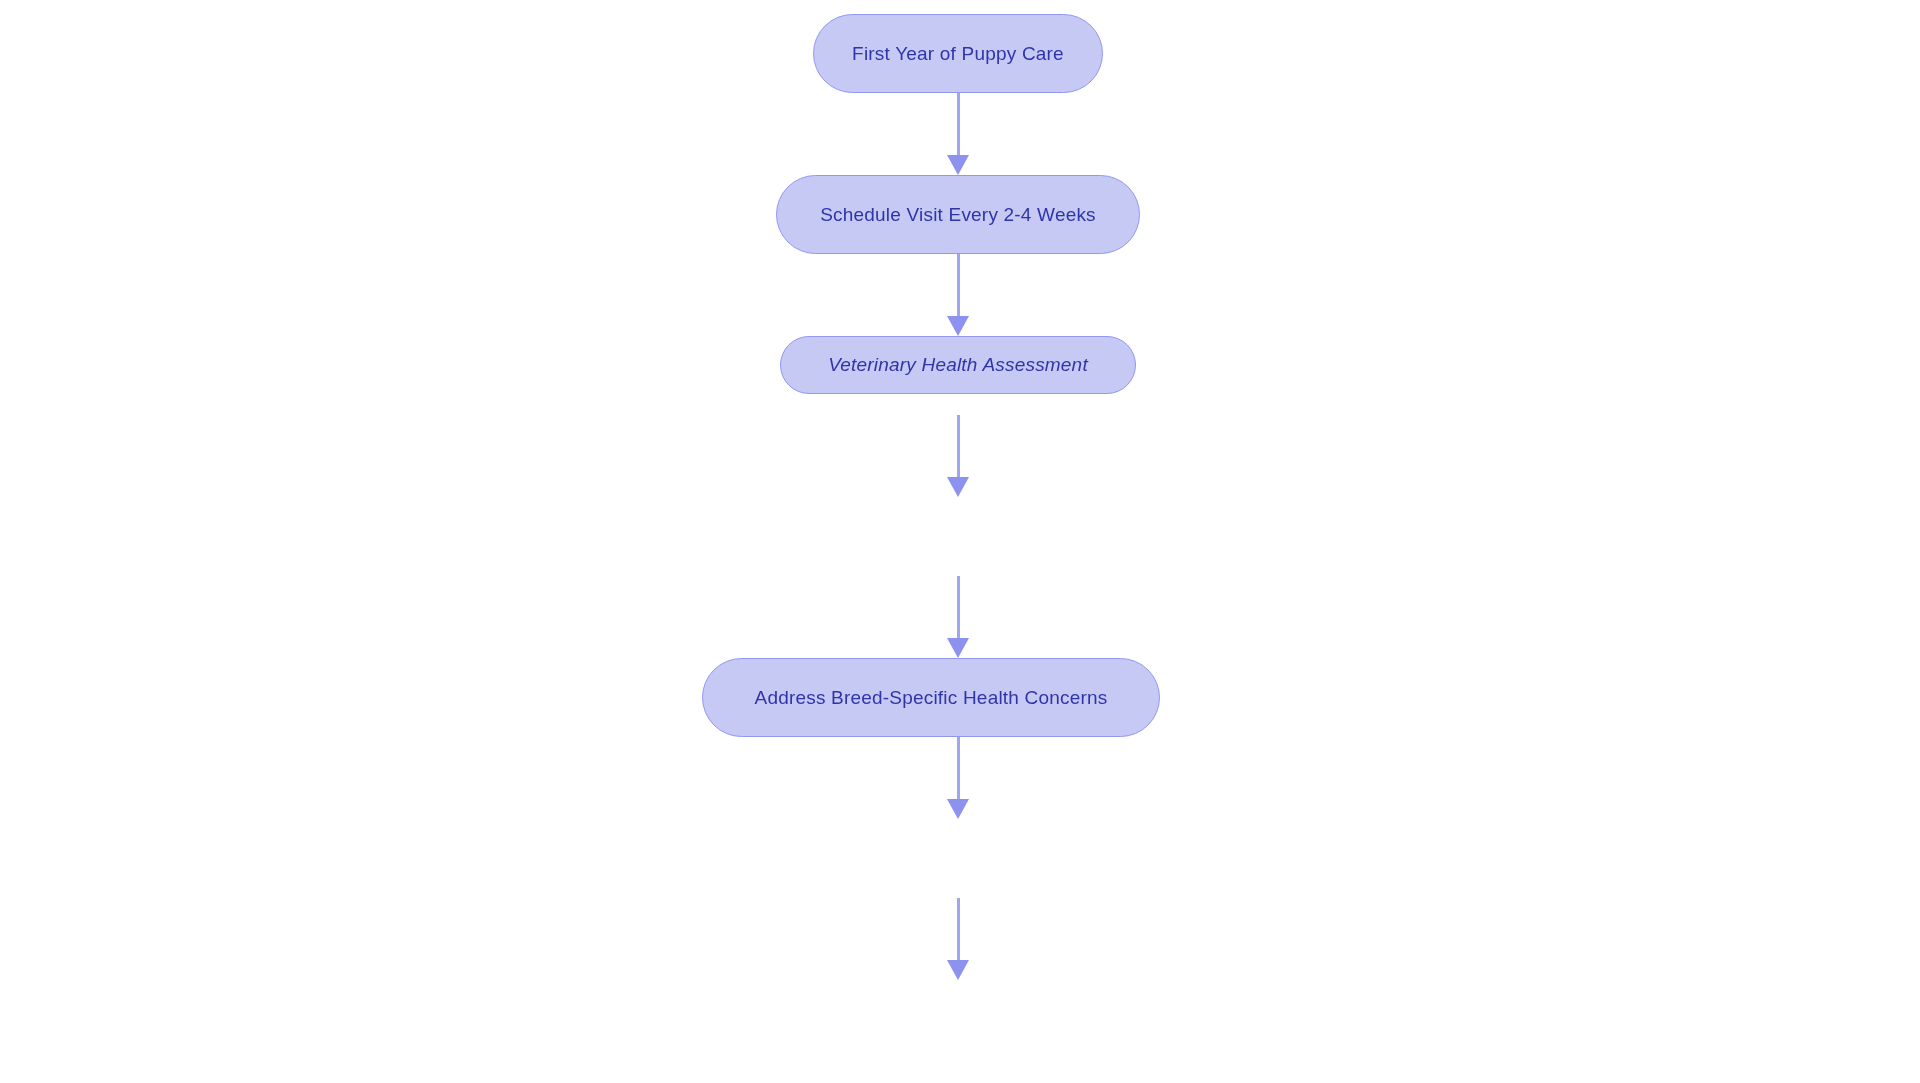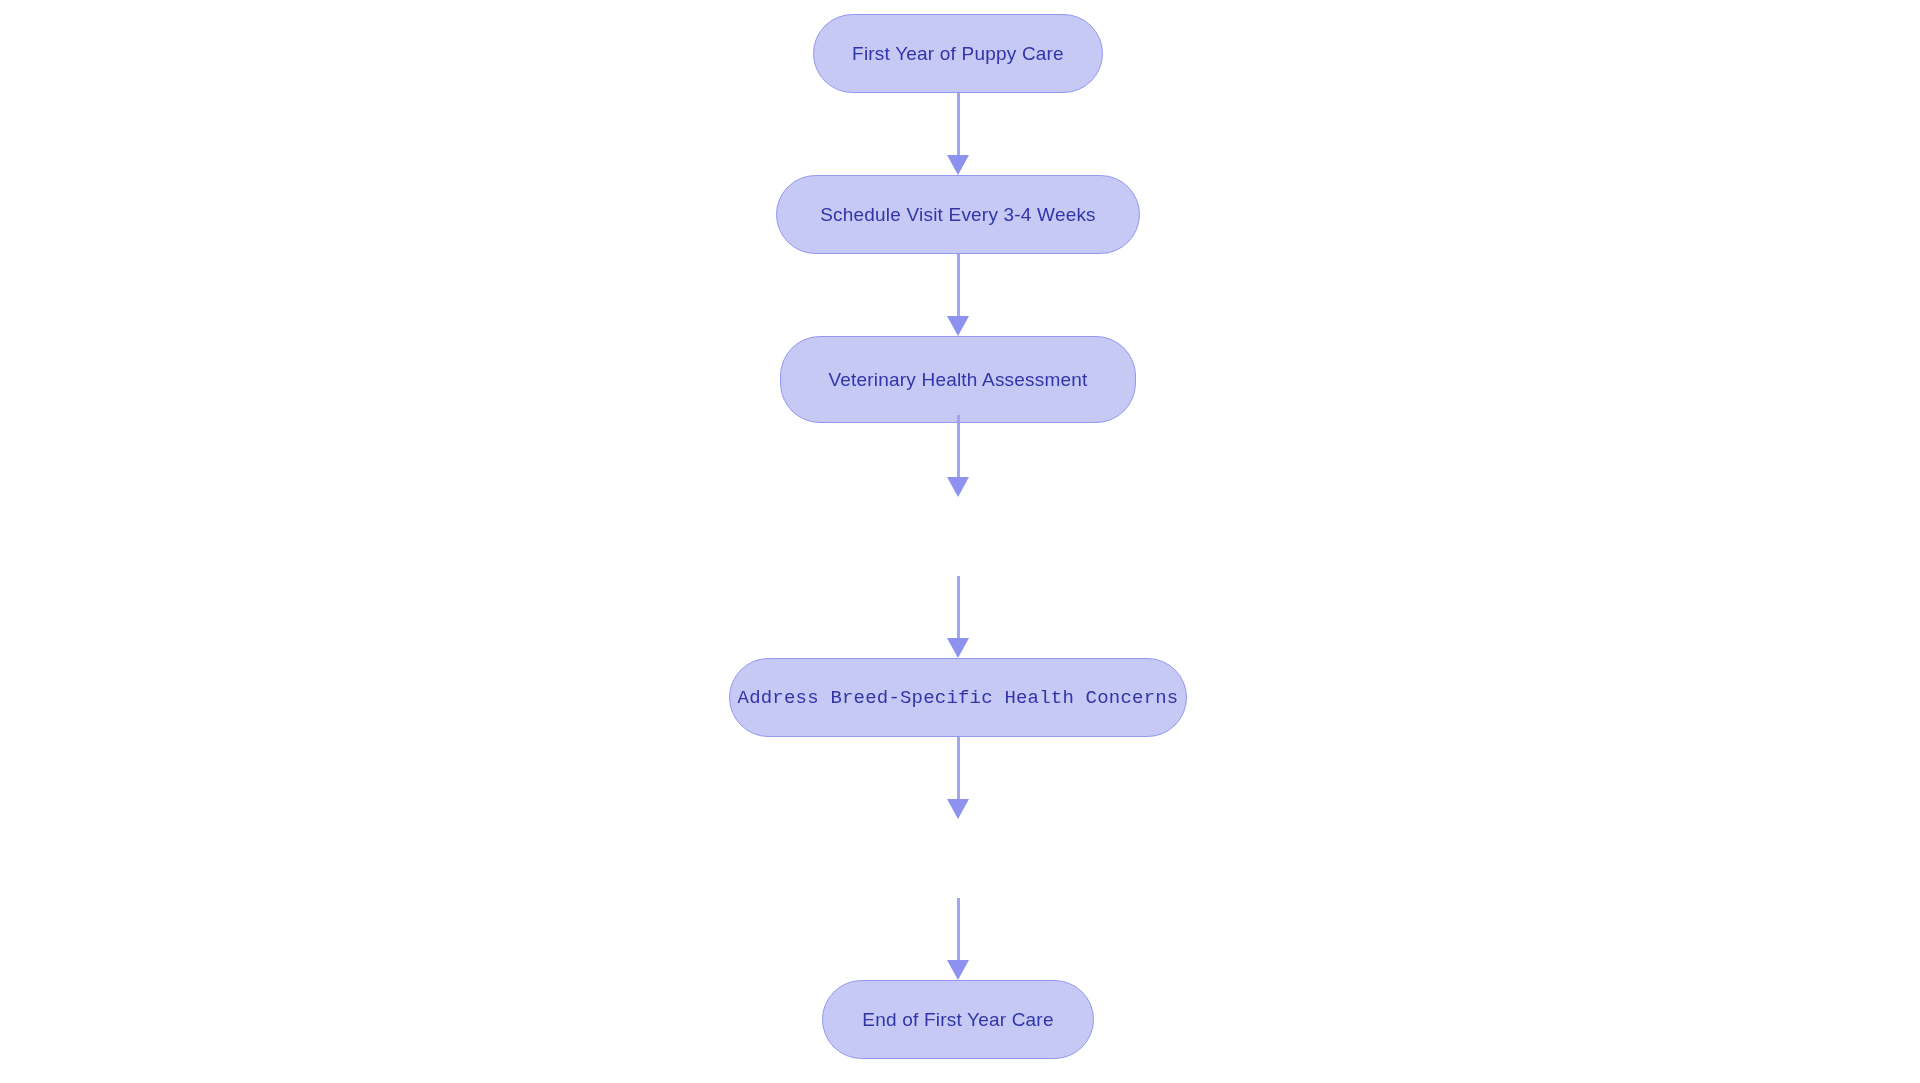--- a/index.html
+++ b/index.html
@@ -32,23 +32,23 @@
     color: var(--node-text);
     font-size: 19px;
     font-weight: 500;
     letter-spacing: 0.2px;
     text-align: center;
     white-space: nowrap;
   }
 
   .n0 { left: 813px; top: 14px;  width: 290px; height: 79px; text-align: right; }
   .n1 { left: 776px; top: 175px; width: 364px; height: 79px; }
-  .n2 { left: 780px; top: 336px; width: 356px; height: 87px; }
+  .n2 { left: 780px; top: 336px; width: 356px; height: 58px; font-style: italic; }
   .n3 { left: 717px; top: 497px; width: 482px; height: 79px; }
-  .n4 { left: 729px; top: 658px; width: 458px; height: 79px; font-family: Liberation Mono, monospace; }
+  .n4 { left: 702px; top: 658px; width: 458px; height: 79px; }
   .n5 { left: 777px; top: 819px; width: 362px; height: 79px; }
   .n6 { left: 822px; top: 980px; width: 272px; height: 79px; }
 
   .arrow {
     position: absolute;
     left: 947px;
     width: 22px;
     height: 82px;
   }
   .arrow .line {
@@ -81,21 +81,21 @@
 
 <div class="canvas">
 
   <div class="node n0">First Year of Puppy Care</div>
 
   <div class="arrow a0">
     <div class="line"></div>
     <div class="head"></div>
   </div>
 
-  <div class="node n1">Schedule Visit Every 3-4 Weeks</div>
+  <div class="node n1">Schedule Visit Every 2-4 Weeks</div>
 
   <div class="arrow a1">
     <div class="line"></div>
     <div class="head"></div>
   </div>
 
   <div class="node n2">Veterinary Health Assessment</div>
 
   <div class="arrow a2">
     <div class="line"></div>
@@ -114,15 +114,14 @@
     <div class="line"></div>
     <div class="head"></div>
   </div>
 
 
   <div class="arrow a5">
     <div class="line"></div>
     <div class="head"></div>
   </div>
 
-  <div class="node n6">End of First Year Care</div>
 
 </div>
 
 </body></html>

